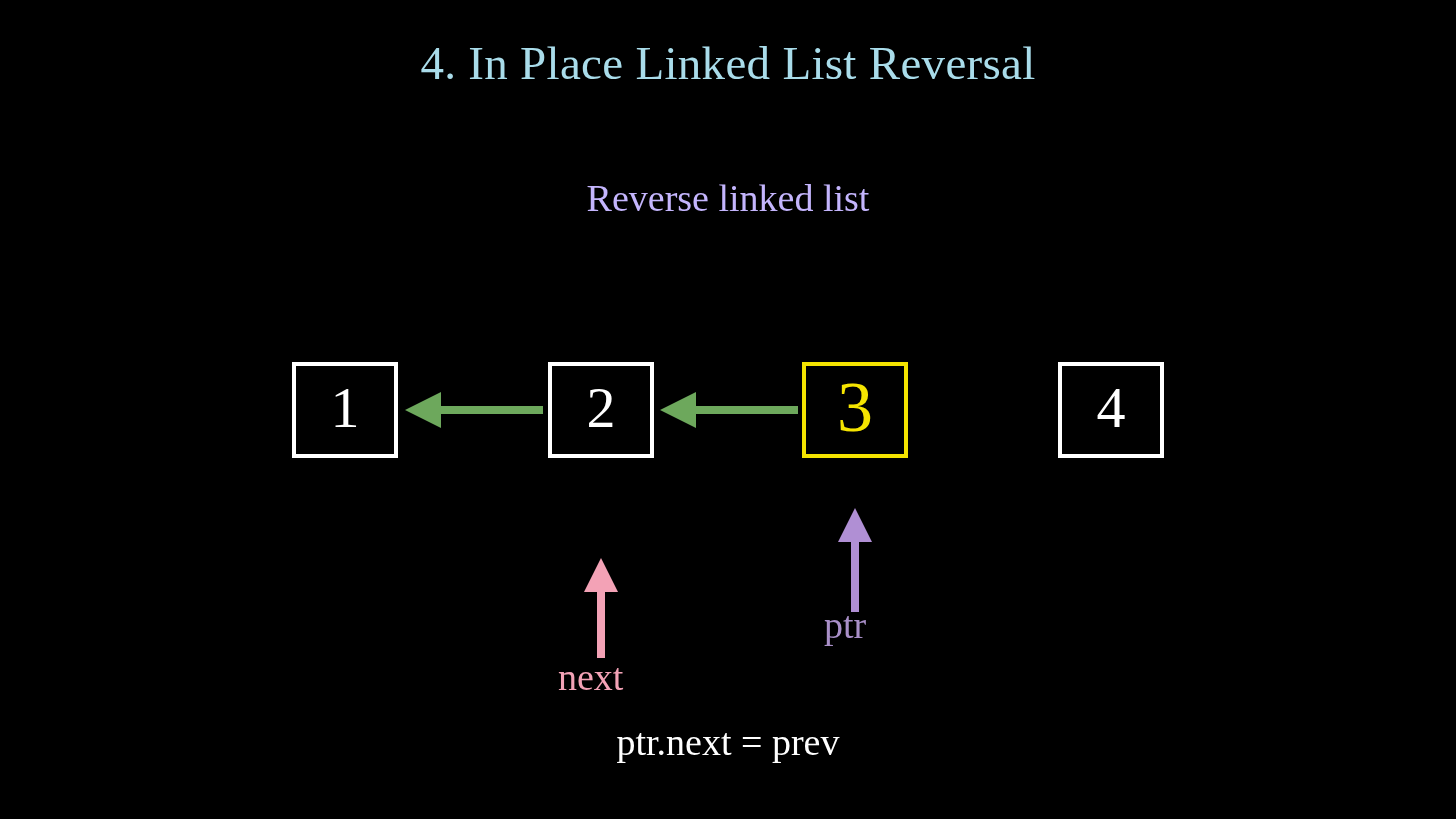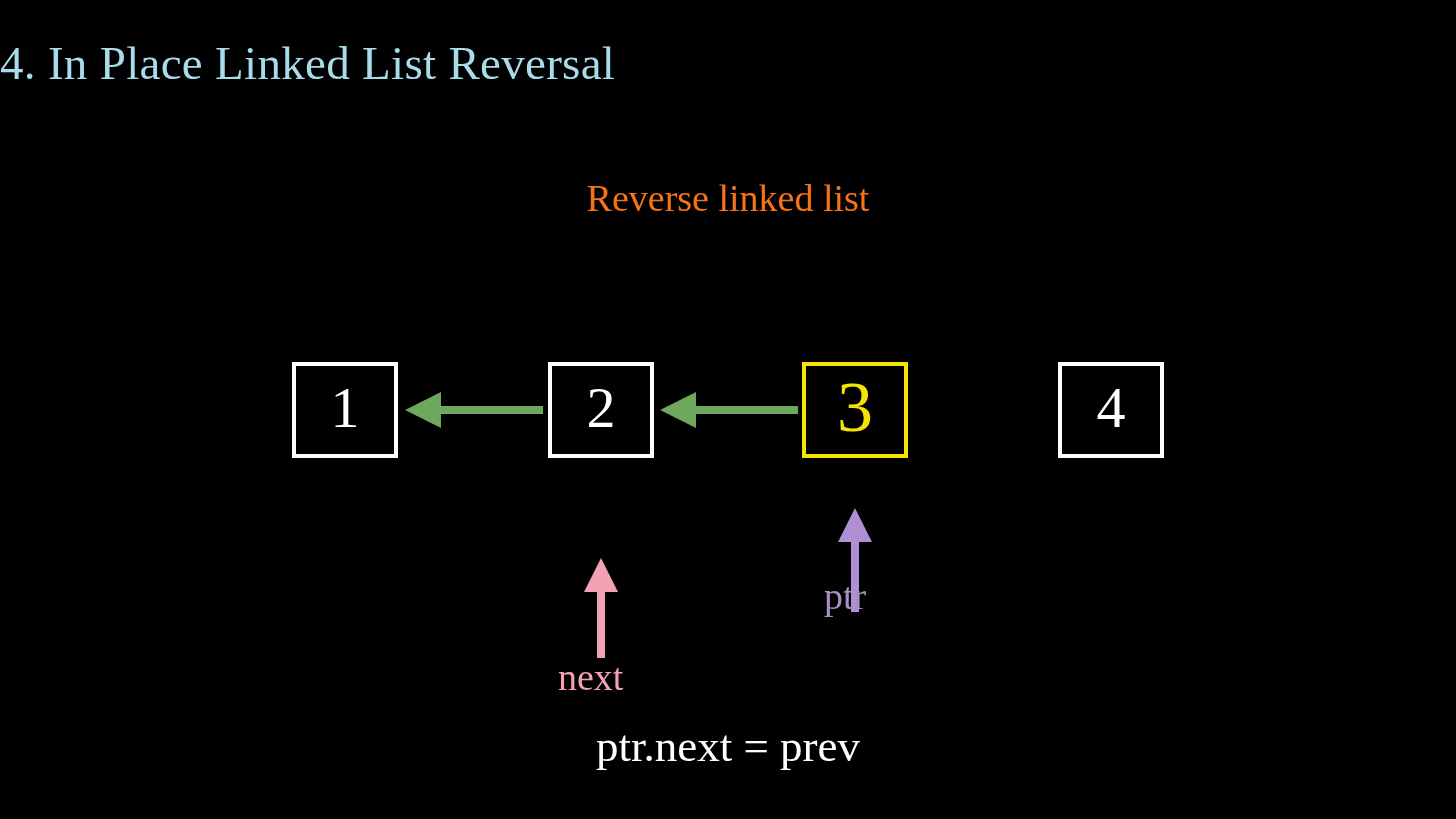--- a/index.html
+++ b/index.html
@@ -21,36 +21,36 @@
     height: 819px;
     background: #000000;
   }
 
   
   .slide-title {
     position: absolute;
     left: 0;
     top: 38px;
     width: 1456px;
-    text-align: left;
+    text-align: center;
     font-size: 47px;
     line-height: 1.1;
     letter-spacing: 0.3px;
     color: #a9dcea;
     white-space: nowrap;
   }
   .slide-subtitle {
     position: absolute;
     left: 0;
     top: 178px;
     width: 1456px;
     text-align: center;
     font-size: 38px;
     line-height: 1.1;
-    color: #f97316;
+    color: #c4b5fd;
     white-space: nowrap;
   }
 
   
   .node {
     position: absolute;
     top: 362px;
     width: 106px;
     height: 96px;
     box-sizing: border-box;
@@ -143,32 +143,32 @@
     line-height: 1;
     white-space: nowrap;
   }
   #label-prev {
     left: 558px;
     top: 658px;
     color: #f3a2b6;
   }
   #label-ptr {
     left: 824px;
-    top: 577px;
+    top: 606px;
     color: #a98fc8;
   }
 
   
   .caption {
     position: absolute;
     left: 0;
     top: 722px;
     width: 1456px;
     text-align: center;
-    font-size: 45px;
+    font-size: 38px;
     line-height: 1.1;
     color: #ffffff;
     white-space: nowrap;
   }
 </style>
 </head>
 <body>
 
 <div id="slide">
 

